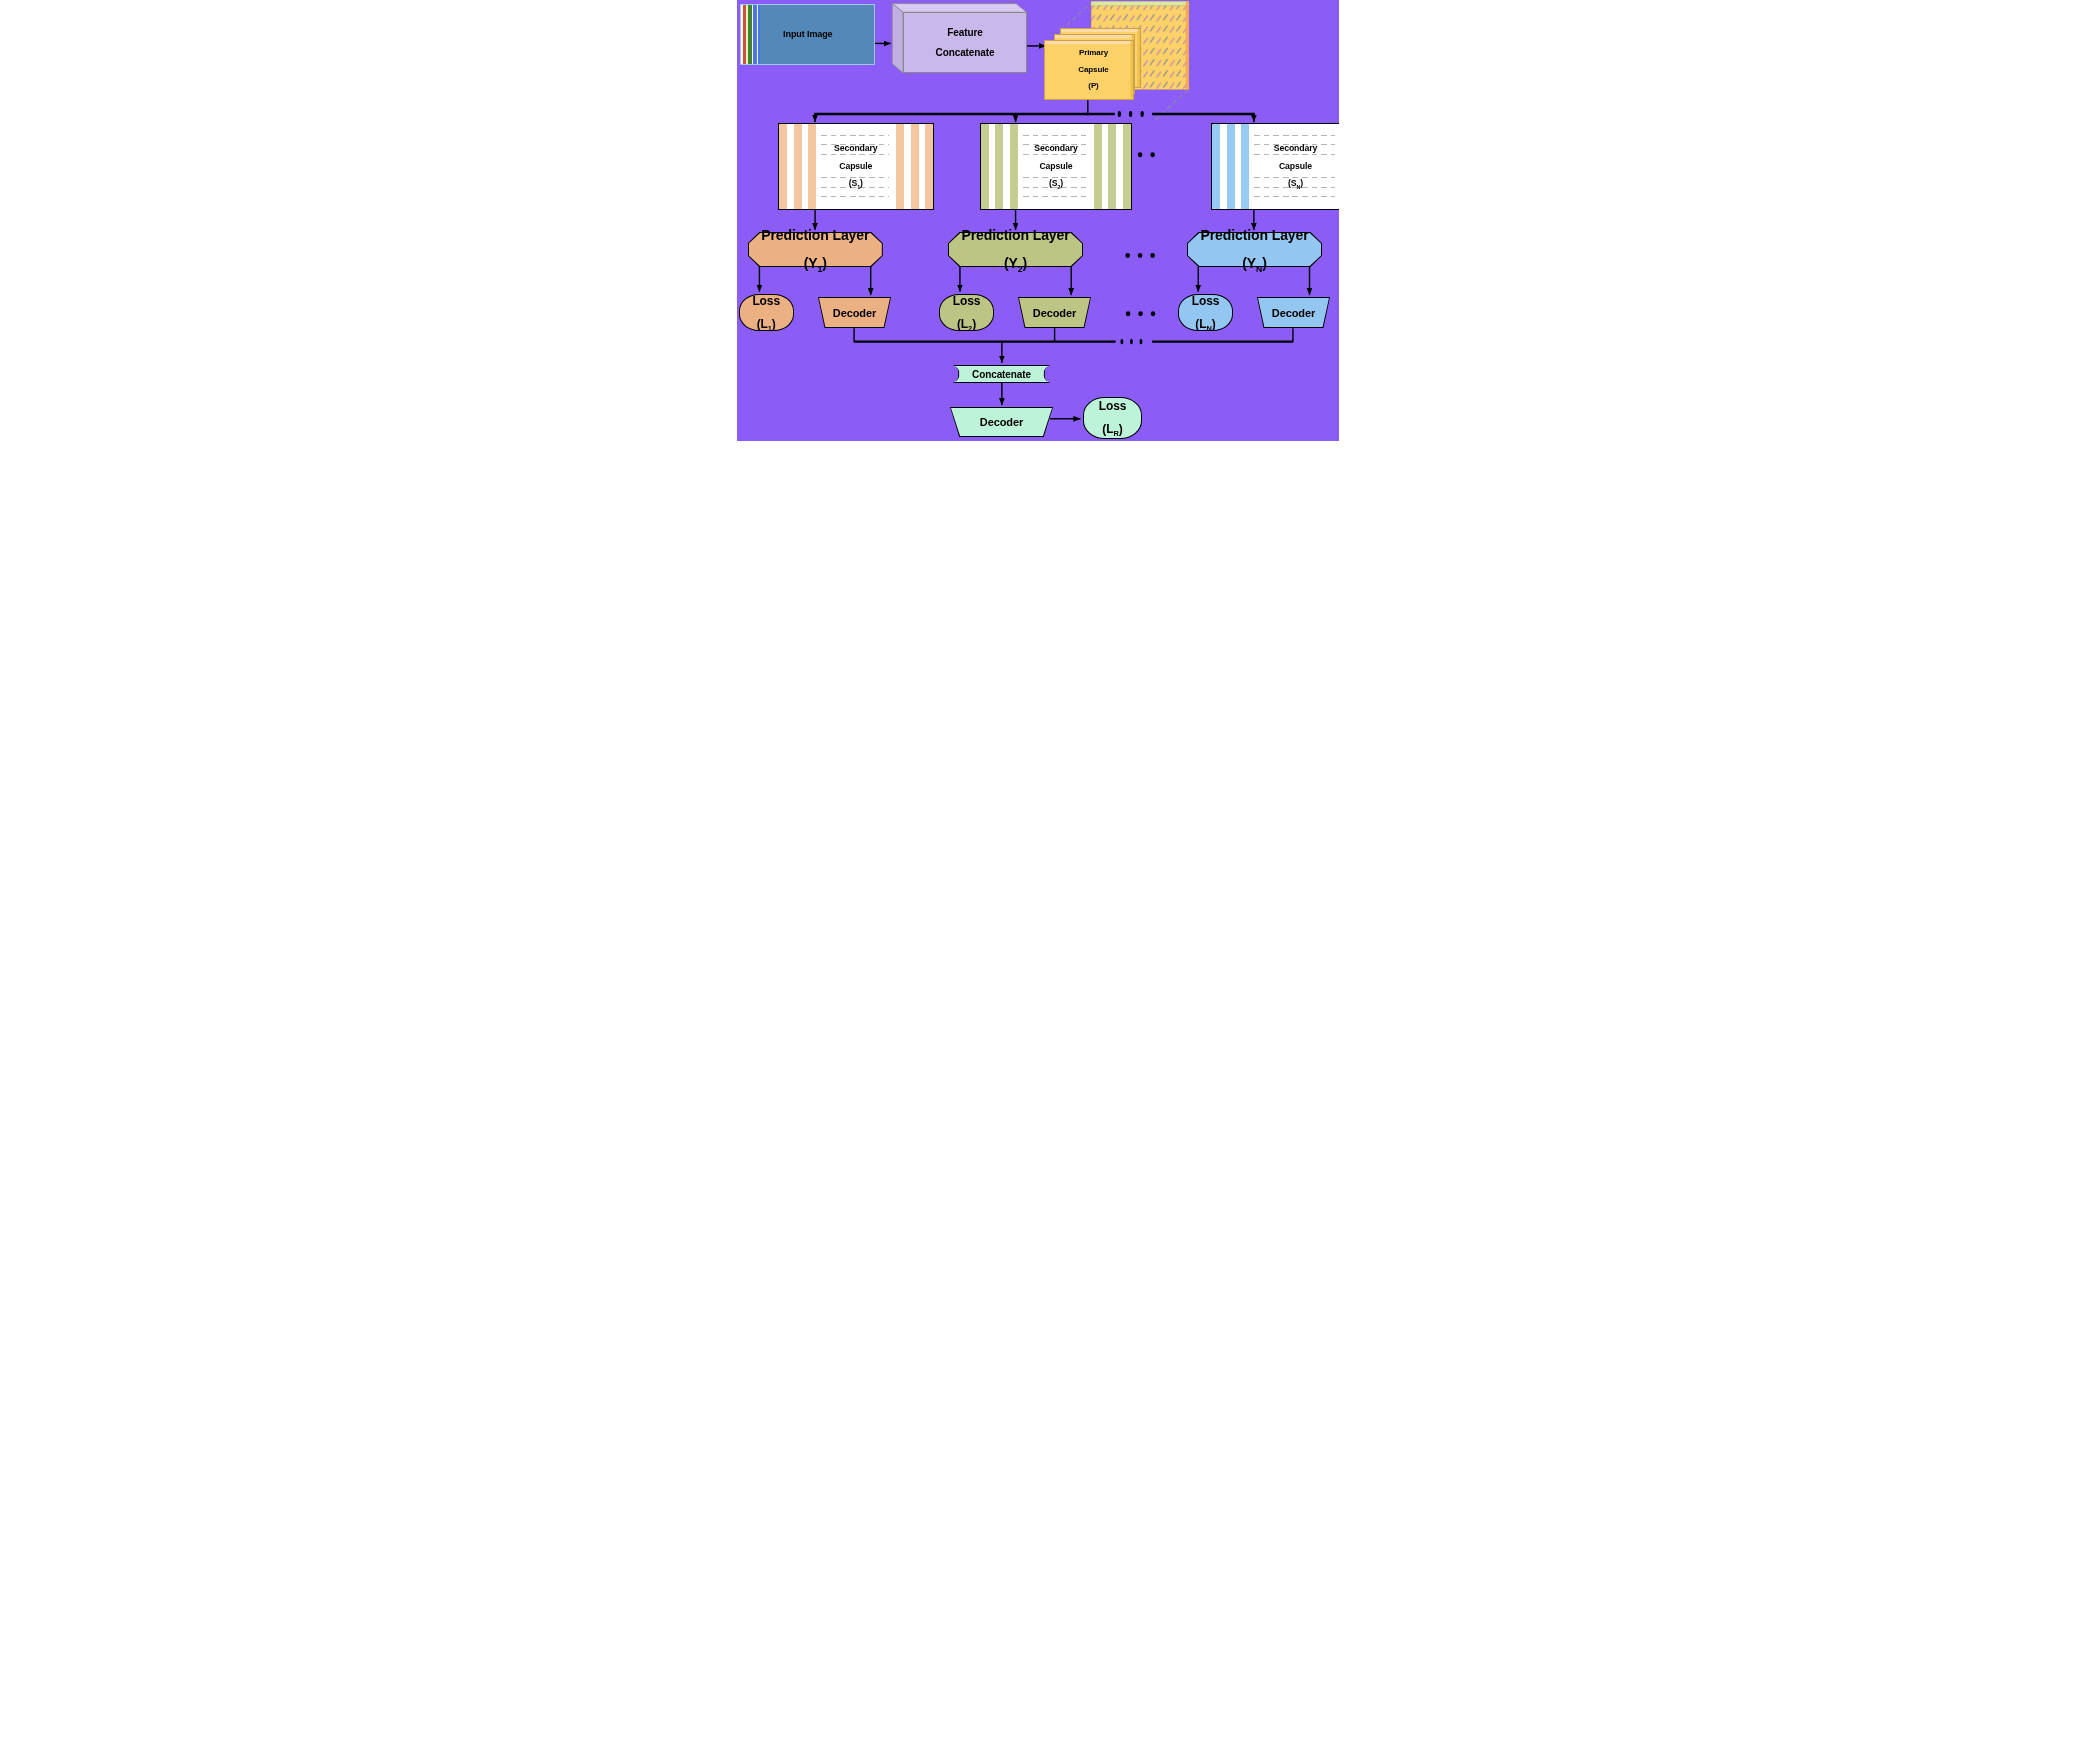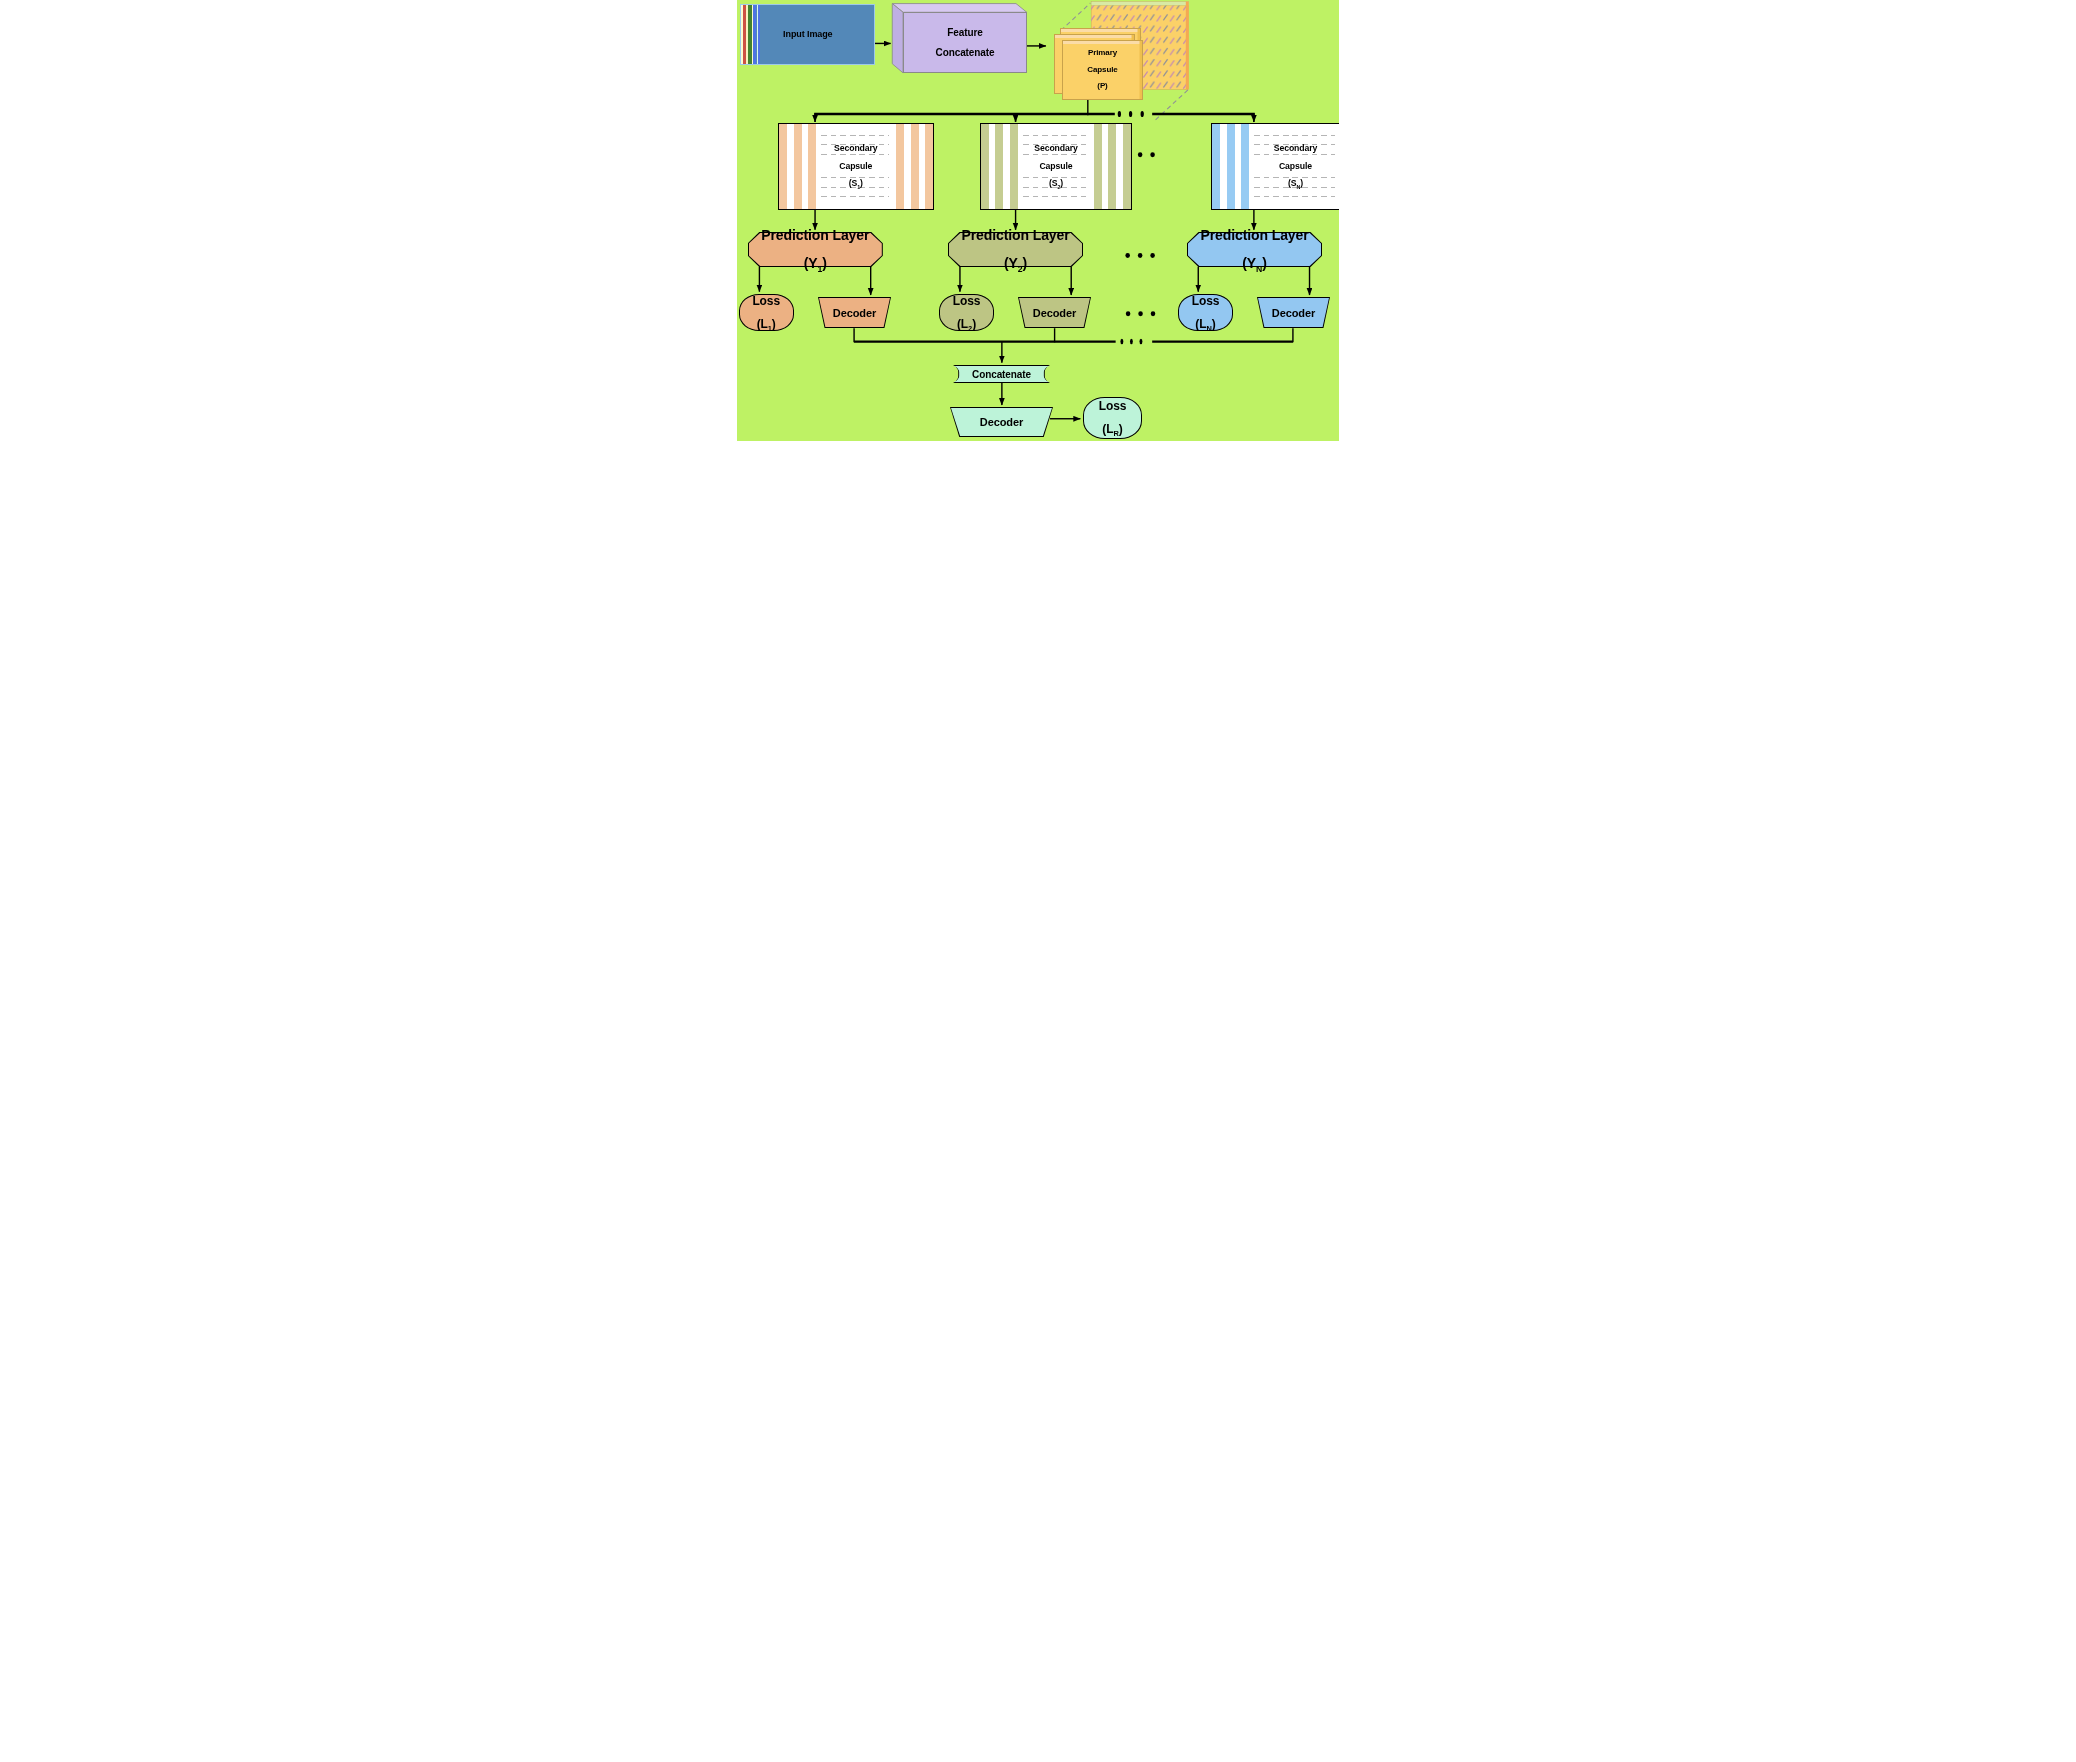--- a/index.html
+++ b/index.html
@@ -1,17 +1,17 @@
 <!DOCTYPE html>
 <html style="font-size:6.6px"><head>
 <meta charset="utf-8">
 <style>
   html,body{margin:0;padding:0;background:#fff;}
   body{font-family:"Liberation Sans","DejaVu Sans",sans-serif;}
-  #canvas{position:relative;width:602px;height:441px;background:#bef264;margin:0 auto;overflow:hidden;text-decoration:underline;}
+  #canvas{position:relative;width:602px;height:441px;background:#8b5cf6;margin:0 auto;overflow:hidden;text-decoration:underline;}
   #wires{position:absolute;left:0;top:0;z-index:0;}
   .node{position:absolute;z-index:1;box-sizing:border-box;}
   .lbl{display:flex;flex-direction:column;justify-content:center;align-items:center;
        text-align:center;font-weight:700;color:#000;width:100%;height:100%;letter-spacing:-0.1px;}
   sub{font-size:0.62em;line-height:0;}
 
   
   #input-image{left:3.3px;top:3.7px;width:135px;height:61px;background:#5388B8;border:0.8px solid #9DC9E8;}
   #input-stripes{position:absolute;left:0;top:0;bottom:0;width:19px;
      background:linear-gradient(90deg,#FCFAD0 0 1.7px,#CD5144 1.7px 5.4px,#F7F3C0 5.4px 6.6px,
@@ -22,21 +22,21 @@
   
   #feature-extraction{left:166px;top:12px;width:124px;height:61px;background:#C9B9EA;border:0.8px solid #8A8A8A;}
   #feature-extraction .lbl{font-size:10px;line-height:2.0;}
 
   
   .plate{position:absolute;z-index:1;width:79px;height:58px;border:0.4px solid #C9A24B;
      background:linear-gradient(180deg,#FBDCA8 0 3.3px,#FBD168 3.3px);
      box-shadow:inset -2.5px 0 0 #EFBF4E;}
   #plate-3{left:323px;top:28px;}
   #plate-2{left:317px;top:34px;}
-  #plate-1{left:325px;top:40px;z-index:2;}
+  #plate-1{left:307px;top:40px;z-index:2;padding-left:9px;}
   #plate-1 .lbl{font-size:8px;line-height:2.05;}
 
   
   .sbox{position:absolute;top:123px;height:85px;background:#fff;border:1.2px solid #000;z-index:1;margin-left:40px;}
   #s1{left:0.8px;width:154px;--stripe:#F3C79F;}
   #s2{left:203px;width:150px;--stripe:#C5CD92;}
   #s3{left:434px;width:167px;--stripe:#97CBF3;}
   .stripes{position:absolute;top:0;bottom:0;width:37px;}
   .stripes.sl{left:0;background:repeating-linear-gradient(90deg,var(--stripe) 0 8px,#fff 8px 14.5px);}
   .stripes.sr{right:0;background:repeating-linear-gradient(270deg,var(--stripe) 0 8px,#fff 8px 14.5px);}

